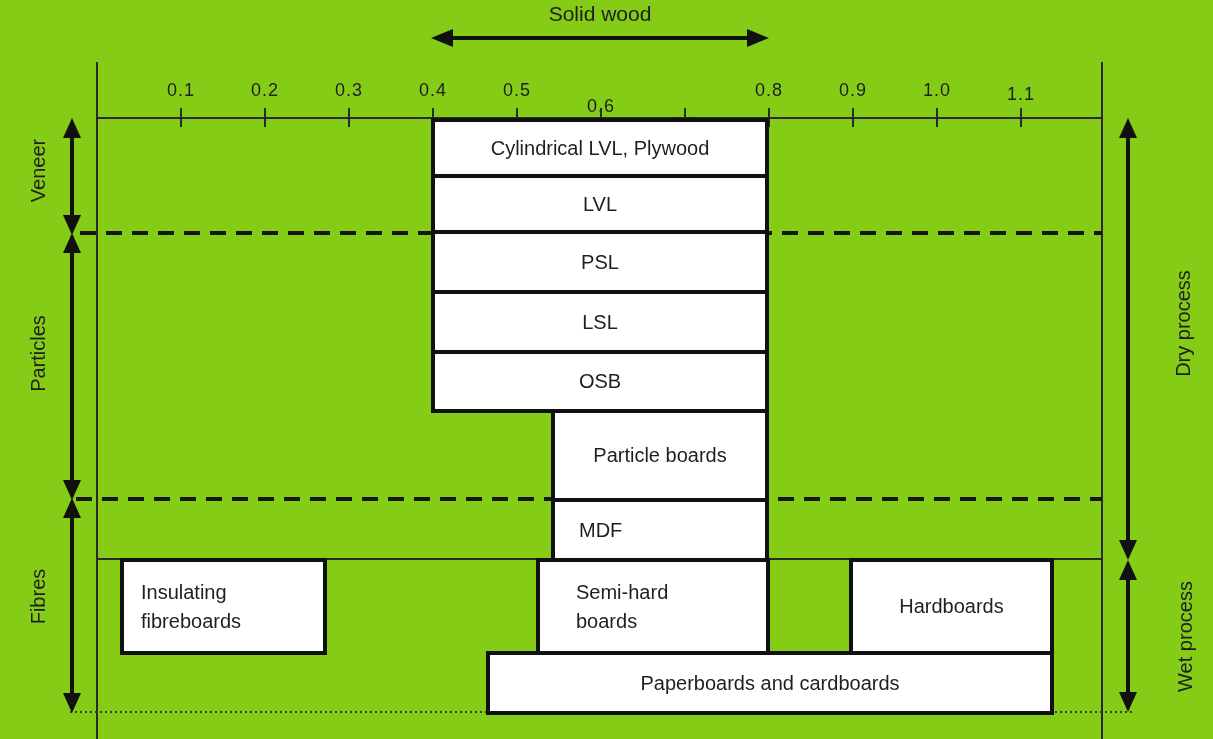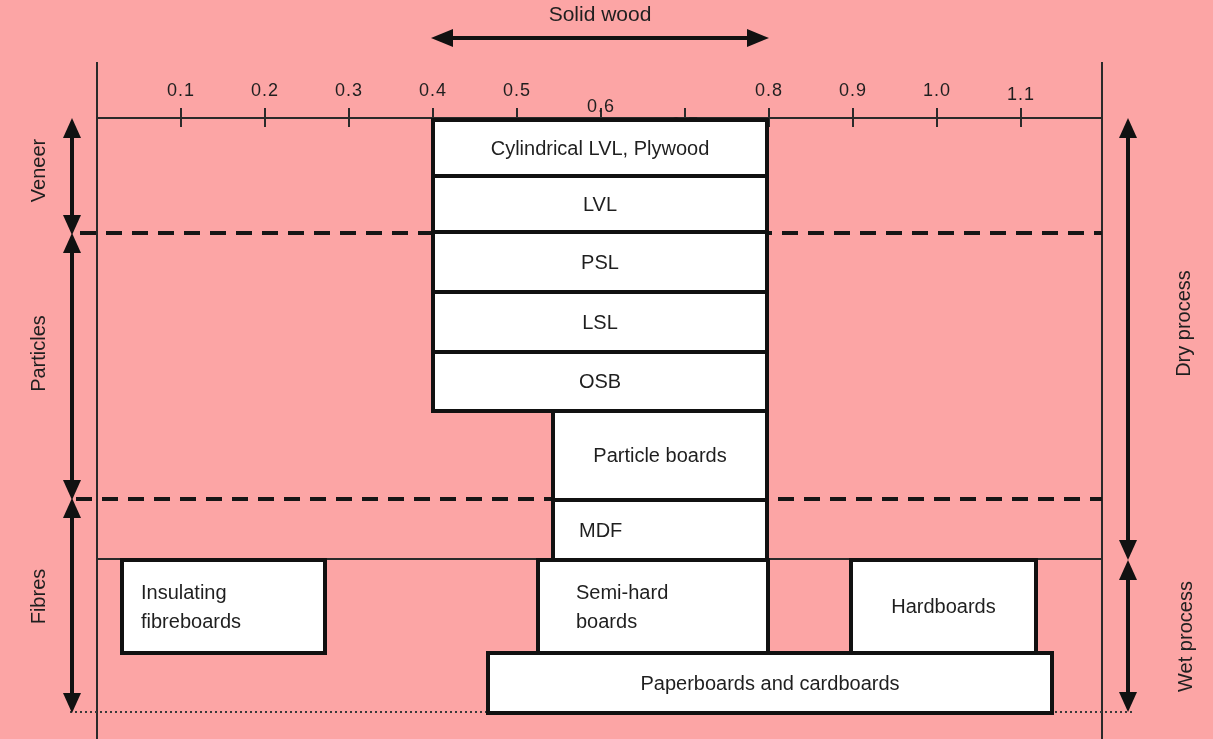--- a/index.html
+++ b/index.html
@@ -1,17 +1,17 @@
 <!DOCTYPE html>
 <html><head>
 <meta charset="utf-8">
 <style>
   html,body{margin:0;padding:0;background:#fff;}
   #stage{
-    position:relative;width:1213px;height:739px;background:#fca5a5;overflow:hidden;
+    position:relative;width:1213px;height:739px;background:#84cc16;overflow:hidden;
     font-family:"Liberation Sans","DejaVu Sans",sans-serif;color:#1f1f1f;
   }
   .abs{position:absolute;}
   .hline{position:absolute;background:#2a2a2a;height:2px;}
   .vline{position:absolute;background:#2a2a2a;width:2px;}
   .dash{position:absolute;height:4px;background:repeating-linear-gradient(to right,#161616 0 16px,transparent 16px 26px);}
   .dots{position:absolute;height:2px;background:repeating-linear-gradient(to right,#3a3a3a 0 2px,transparent 2px 5px);}
   .tick{position:absolute;width:2px;height:19px;background:#2a2a2a;}
   .tick-label{position:absolute;transform:translateX(-50%);font-size:18px;letter-spacing:1px;white-space:nowrap;}
   .box{
@@ -98,21 +98,21 @@
   </div>
   <div class="box left" style="left:551px;top:498px;width:218px;height:64px;padding-left:24px;">
     <span>MDF</span>
   </div>
   <div class="box left" style="left:120px;top:558px;width:207px;height:97px;padding-left:17px;">
     <span class="narrow-140">Insulating fibreboards</span>
   </div>
   <div class="box left" style="left:536px;top:558px;width:234px;height:97px;padding-left:36px;">
     <span class="narrow-110">Semi-hard boards</span>
   </div>
-  <div class="box" style="left:849px;top:558px;width:189px;height:97px;">
+  <div class="box" style="left:849px;top:558px;width:205px;height:97px;">
     <span>Hardboards</span>
   </div>
   <div class="box" style="left:486px;top:651px;width:568px;height:64px;">
     <span>Paperboards and cardboards</span>
   </div>
 
   <div class="arrow" style="left:63px;top:118px;width:18px;height:117px;">
     <div class="shaft-v"></div>
     <div class="tri-up"></div>
     <div class="tri-down"></div>

